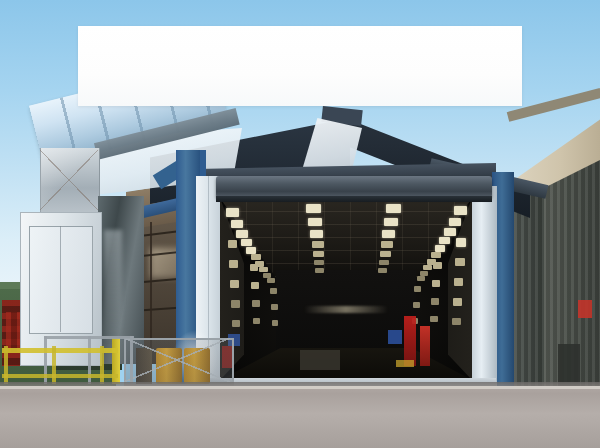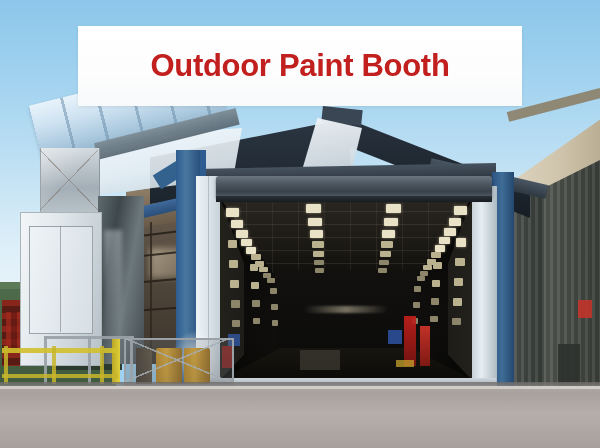--- a/index.html
+++ b/index.html
@@ -582,17 +582,16 @@
   <div class="rail-post" style="left:4px;top:346px;height:38px;"></div>
   <div class="rail-post" style="left:52px;top:346px;height:38px;"></div>
   <div class="rail-post" style="left:100px;top:346px;height:38px;"></div>
 
   <div class="curb"></div>
   <div class="ground"></div>
   <div class="ground-line"></div>
 
   <div class="banner"></div>
   <div class="banner-title">
-    <span class="banner-line2">Outdoor Paint Booth</span>
   </div>
 
 
 </div>
 
 </body></html>

